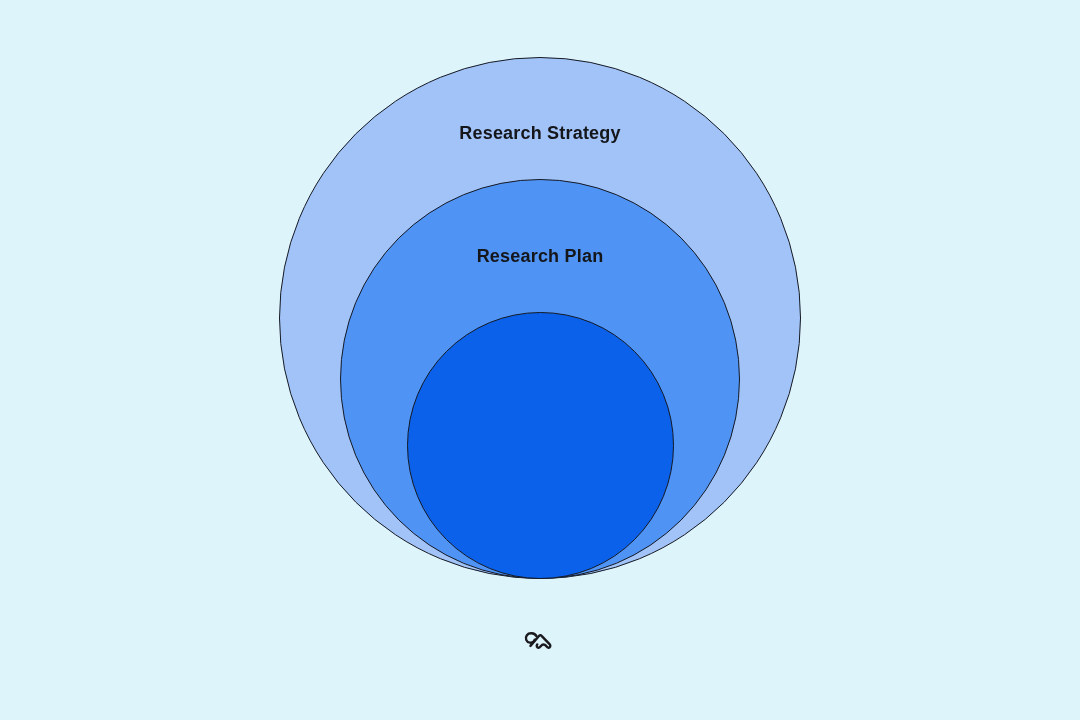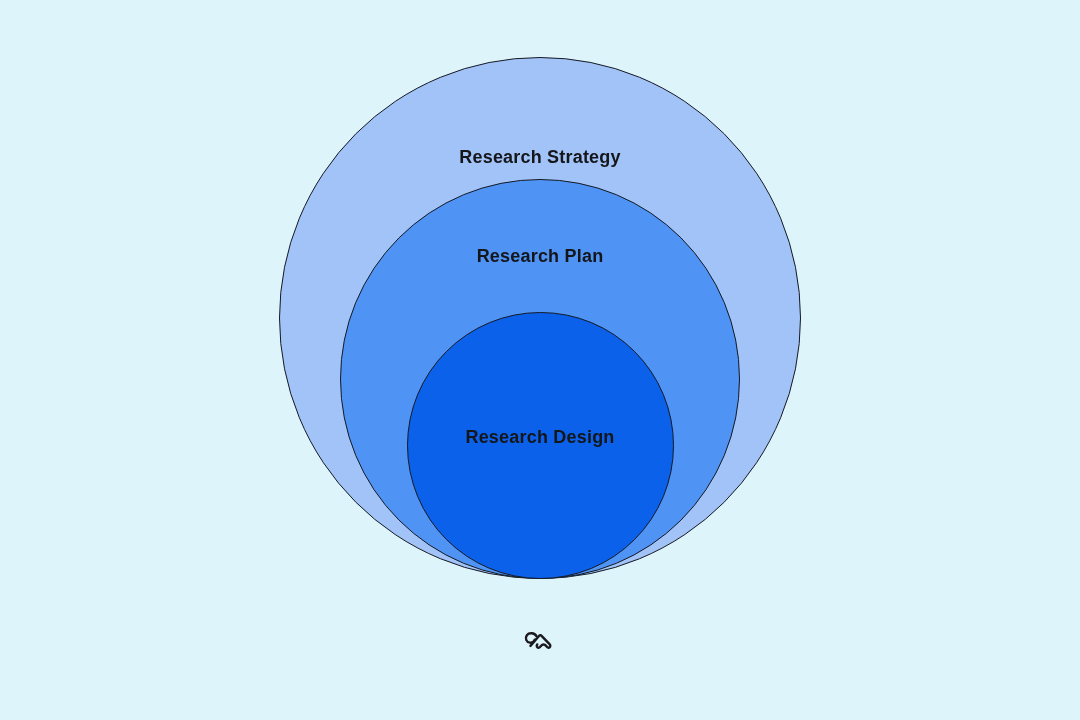--- a/index.html
+++ b/index.html
@@ -48,25 +48,24 @@
 <body>
 
 <div class="stage" style="background: rgb(222, 244, 251);">
 
   <div class="circle circle-outer" style="background: rgb(162, 195, 247); border-color: rgb(21, 26, 36);"></div>
 
   <div class="circle circle-middle" style="background: rgb(79, 147, 245); border-color: rgb(21, 26, 36);"></div>
 
   <div class="circle circle-inner" style="background: rgb(11, 97, 233); border-color: rgb(21, 26, 36);"></div>
 
-  <div class="ring-label label-outer" style="color: rgb(20, 22, 26); margin-top: 24px;">Research Strategy</div>
+  <div class="ring-label label-outer" style="color: rgb(20, 22, 26);">Research Strategy</div>
 
   <div class="ring-label label-middle" style="color: rgb(20, 22, 26);">Research Plan</div>
 
-  <div class="ring-label label-inner" style="color: rgb(20, 22, 26);">Research Design</div>
 
   <div class="footer-logo">
     <svg viewBox="0 0 32 20" fill="none" xmlns="http://www.w3.org/2000/svg">
       <g stroke="#1b1b1f" stroke-width="2.3" stroke-linecap="round" stroke-linejoin="round">
         <path d="M 12.6 4.8 C 10.8 1.6 5.6 1.2 3.5 4.0 C 1.4 6.8 3.0 10.6 6.3 11.1 C 8.5 11.4 10.3 10.2 11.0 8.3"></path>
         <path d="M 6.9 14.2 L 15.2 4.6 C 15.8 3.9 16.9 3.9 17.5 4.6 L 25.3 12.8 C 26.5 14.1 25.5 16.2 23.8 15.9 C 22.9 15.7 22.4 14.9 21.8 14.2 C 20.4 12.5 18.3 12.5 16.9 14.2 C 16.3 14.9 15.8 15.7 14.9 15.9 C 13.2 16.2 12.2 14.1 13.4 12.8"></path>
       </g>
     </svg>
   </div>
 

